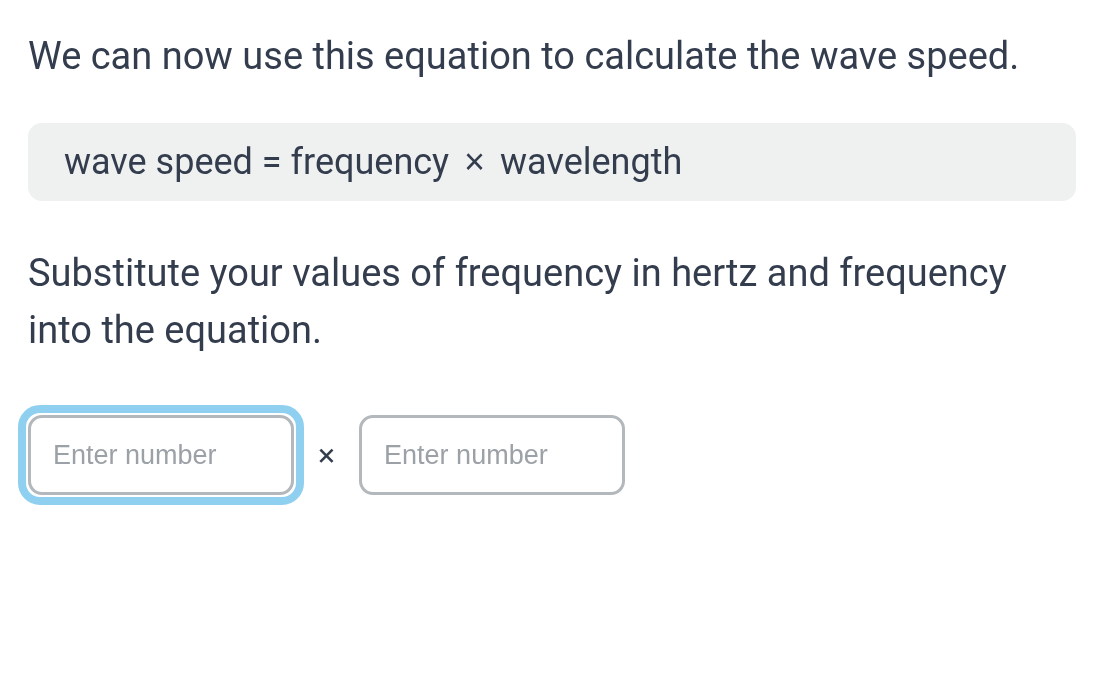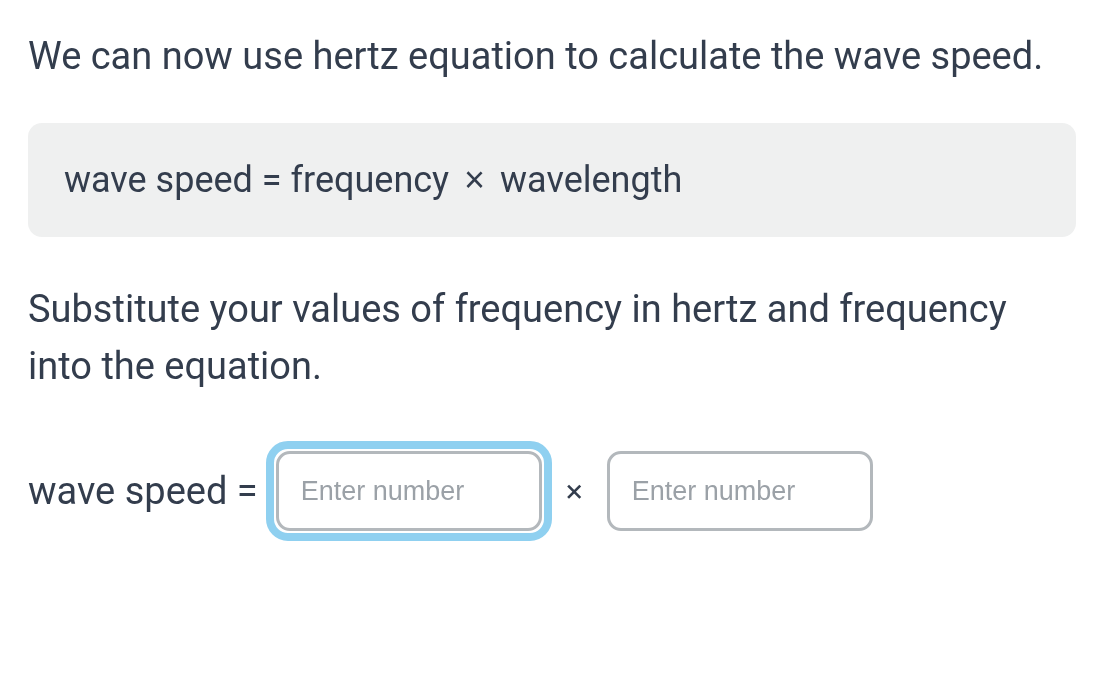--- a/index.html
+++ b/index.html
@@ -17,21 +17,21 @@
     }
     .paragraph {
       font-size: 38px;
       line-height: 1.5;
       color: #333d4d;
       margin-bottom: 38px;
     }
     .formula-box {
       background: #eff0f0;
       border-radius: 14px;
-      padding: 36px 36px;
+      padding: 18px 36px;
       margin-bottom: 44px;
       font-size: 36px;
       color: #333d4d;
     }
     .times-symbol {
       font-family: 'Arial', sans-serif;
       display: inline-block;
       padding: 0 6px;
     }
     .equation-row {
@@ -79,34 +79,33 @@
     }
     .multiply-icon {
       font-size: 32px;
       color: #333d4d;
       padding: 0 6px;
     }
   </style>
 </head>
 <body>
 
-<p class="paragraph">We can now use hertz equation to calculate the wave speed.</p>
+<p class="paragraph">We can now use this equation to calculate the wave speed.</p>
 
 <div class="formula-box">
   <span>wave speed</span>
   <span>=</span>
   <span>frequency</span>
   <span class="times-symbol">×</span>
   <span>wavelength</span>
 </div>
 
 <p class="paragraph">Substitute your values of frequency in hertz and frequency into the equation.</p>
 
 <div class="equation-row">
-  <span class="equation-label">wave speed =</span>
   <div class="input-wrapper input-focused">
     <input type="text" class="number-input" placeholder="Enter number" style="">
   </div>
   <span class="multiply-icon">×</span>
   <div class="input-wrapper">
     <input type="text" class="number-input" placeholder="Enter number" style="">
   </div>
 </div>
 
 </body></html>

